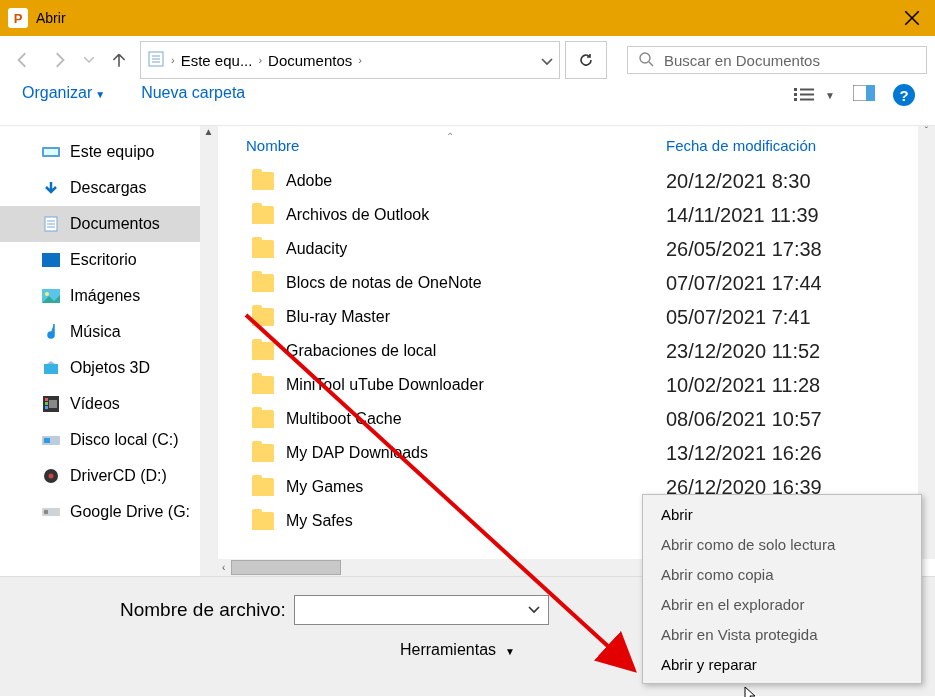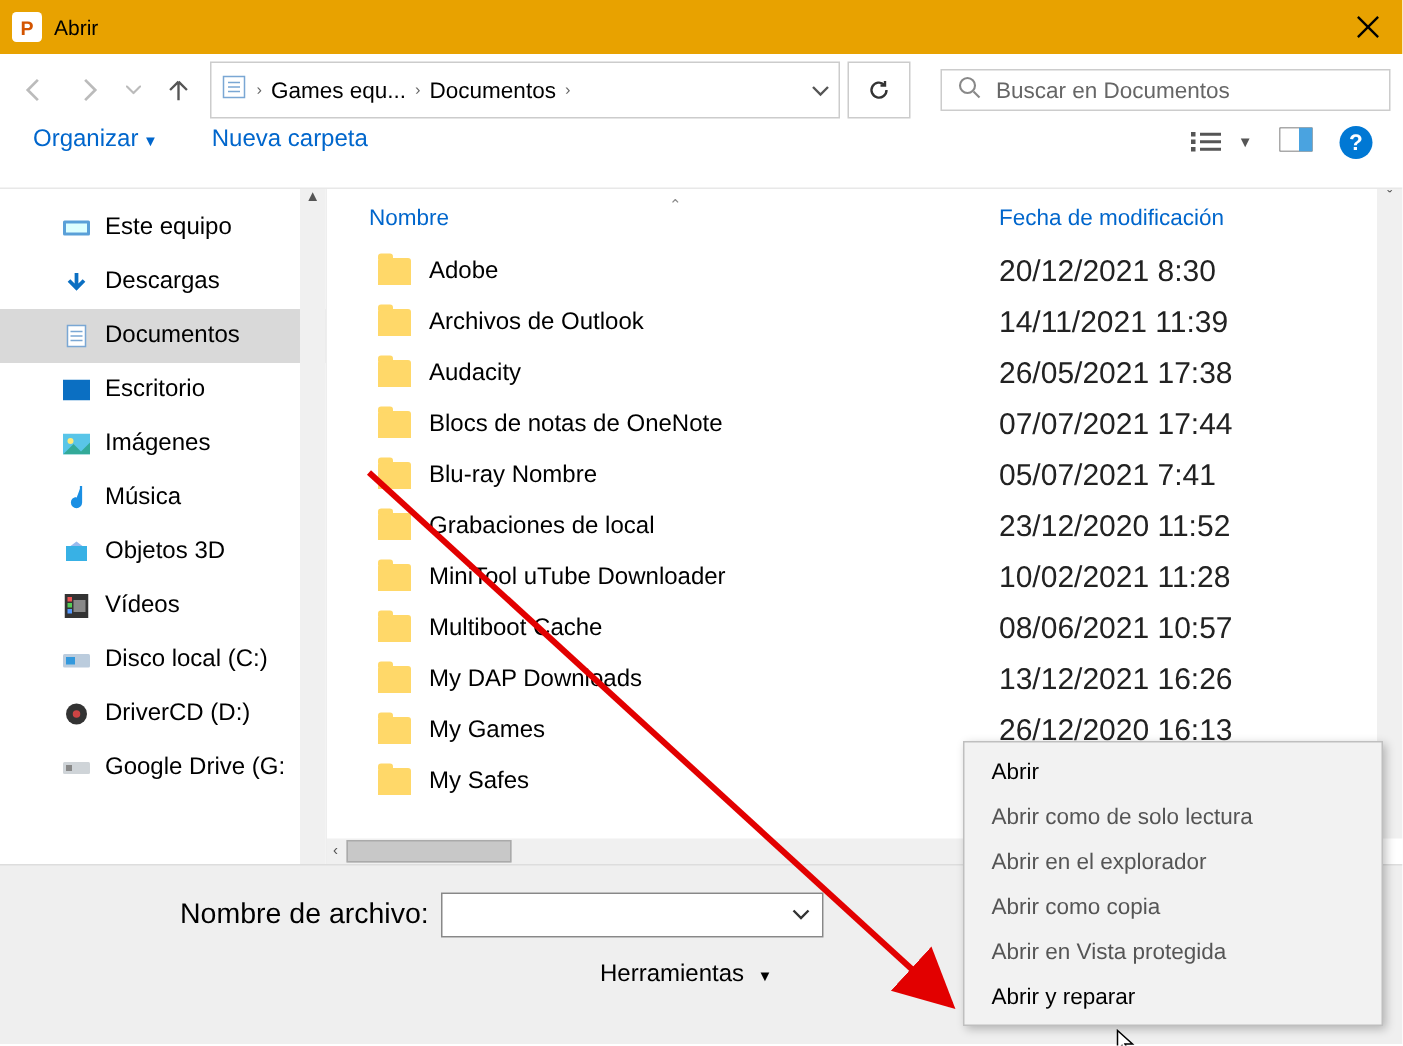--- a/index.html
+++ b/index.html
@@ -222,21 +222,21 @@
   <div class="breadcrumb">
     <span>
       <svg width="18" height="18" viewBox="0 0 18 18">
           <rect x="2" y="2" width="14" height="14" fill="#fff" stroke="#7aa7d4"></rect>
           <line x1="5" y1="6" x2="13" y2="6" stroke="#7aa7d4"></line>
           <line x1="5" y1="9" x2="13" y2="9" stroke="#7aa7d4"></line>
           <line x1="5" y1="12" x2="13" y2="12" stroke="#7aa7d4"></line>
         </svg>
     </span>
     <span class="chev">›</span>
-    <span>Games equ...</span>
+    <span>Este equ...</span>
     <span class="chev">›</span>
     <span>Documentos</span>
     <span class="chev">›</span>
     <span style="flex:1"></span>
     <span>
       <svg width="12" height="8" viewBox="0 0 12 8">
           <path d="M1 1 L6 6 L11 1" fill="none" stroke="#555" stroke-width="1.6"></path>
         </svg>
     </span>
   </div>
@@ -421,21 +421,21 @@
           <span class="name">Audacity</span>
           <span class="date">26/05/2021 17:38</span>
         </div>
         <div class="row">
           <span class="folder-ico"></span>
           <span class="name">Blocs de notas de OneNote</span>
           <span class="date">07/07/2021 17:44</span>
         </div>
         <div class="row">
           <span class="folder-ico"></span>
-          <span class="name">Blu-ray Nombre</span>
+          <span class="name">Blu-ray Master</span>
           <span class="date">05/07/2021 7:41</span>
         </div>
         <div class="row">
           <span class="folder-ico"></span>
           <span class="name">Grabaciones de local</span>
           <span class="date">23/12/2020 11:52</span>
         </div>
         <div class="row">
           <span class="folder-ico"></span>
           <span class="name">MiniTool uTube Downloader</span>
@@ -447,21 +447,21 @@
           <span class="date">08/06/2021 10:57</span>
         </div>
         <div class="row">
           <span class="folder-ico"></span>
           <span class="name">My DAP Downloads</span>
           <span class="date">13/12/2021 16:26</span>
         </div>
         <div class="row">
           <span class="folder-ico"></span>
           <span class="name">My Games</span>
-          <span class="date">26/12/2020 16:13</span>
+          <span class="date">26/12/2020 16:39</span>
         </div>
         <div class="row">
           <span class="folder-ico"></span>
           <span class="name">My Safes</span>
           <span class="date"></span>
         </div>
       </div>
     <div class="file-scroll-right">
         <div class="arrow">ˇ</div>
       </div>
@@ -484,22 +484,22 @@
   <div class="tools-row">
     <span>
       <span>Herramientas</span>&nbsp;&nbsp;<span style="font-size:10px">▼</span>
     </span>
   </div>
 </div>
 
 <div class="context-menu" id="ctxmenu">
     <div class="mi primary">Abrir</div>
     <div class="mi">Abrir como de solo lectura</div>
+    <div class="mi">Abrir como copia</div>
     <div class="mi">Abrir en el explorador</div>
-    <div class="mi">Abrir como copia</div>
     <div class="mi">Abrir en Vista protegida</div>
     <div class="mi primary">Abrir y reparar</div>
   </div>
 
 <svg class="annotation-arrow" width="430" height="380">
   <defs>
     <marker id="ah" markerWidth="12" markerHeight="12" refX="9" refY="5" orient="auto">
       <path d="M0,0 L10,5 L0,10 Z" fill="#e20000"></path>
     </marker>
   </defs>

